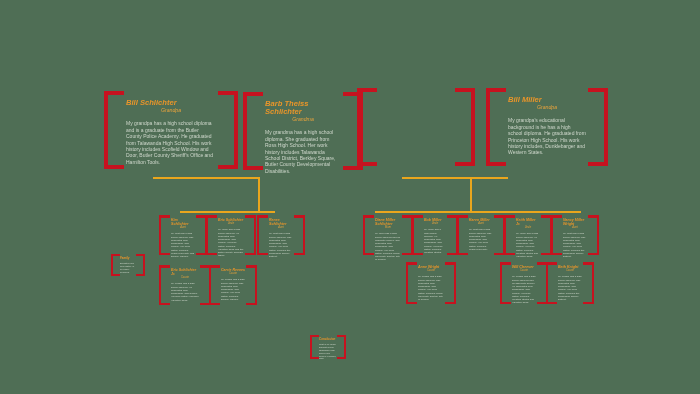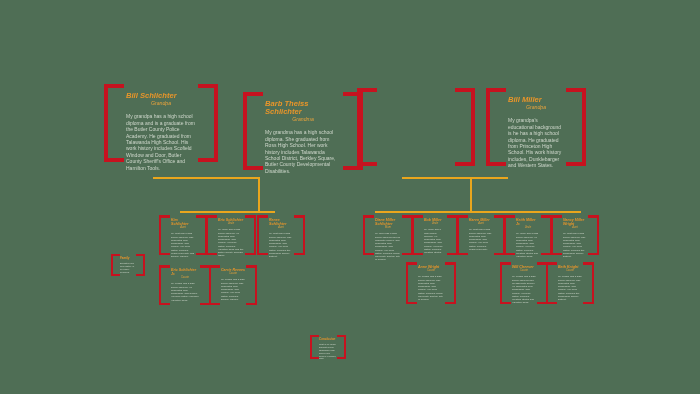--- a/index.html
+++ b/index.html
@@ -52,21 +52,21 @@
 <div id="canvas">
 
   <div class="ln h" style="left:153px;top:177px;width:106px;"></div>
   <div class="ln v" style="left:258px;top:177px;height:36px;"></div>
   <div class="ln h" style="left:180px;top:211px;width:95px;"></div>
 
   <div class="ln h" style="left:402px;top:177px;width:106px;"></div>
   <div class="ln v" style="left:470px;top:177px;height:36px;"></div>
   <div class="ln h" style="left:375px;top:211px;width:206px;"></div>
 
-  <div class="card big" style="left:104px;top:84px;width:114px;height:78px;">
+  <div class="card big" style="left:104px;top:91px;width:134px;height:78px;">
     <div class="bk l"></div>
     <div class="bk r"></div>
     <div class="inner">
       <div class="ttl">Bill Schlichter</div>
       <div class="sub">Grandpa</div>
       <div class="body">My grandpa has a high school diploma and is a graduate from the Butler County Police Academy. He graduated from Talawanda High School. His work history includes Scofield Window and Door, Butler County Sheriff's Office and Hamilton Tools.</div>
     </div>
   </div>
 
   <div class="card big" style="left:243px;top:92px;width:120px;height:78px;">
@@ -77,21 +77,21 @@
       <div class="sub">Grandma</div>
       <div class="body">My grandma has a high school diploma. She graduated from Ross High School. Her work history includes Talawanda School District, Berkley Square, Butler County Developmental Disabilities.</div>
     </div>
   </div>
 
   <div class="card big" style="left:357px;top:88px;width:118px;height:78px;">
     <div class="bk l"></div>
     <div class="bk r"></div>
   </div>
 
-  <div class="card big" style="left:486px;top:88px;width:100px;height:78px;">
+  <div class="card big" style="left:486px;top:88px;width:122px;height:78px;">
     <div class="bk l"></div>
     <div class="bk r"></div>
     <div class="inner">
       <div class="ttl">Bill Miller</div>
       <div class="sub">Grandpa</div>
       <div class="body">My grandpa's educational background is he has a high school diploma. He graduated from Princeton High School. His work history includes, Dunklebarger and Western States.</div>
     </div>
   </div>
 
   <div class="card mid" style="left:159px;top:215px;width:48px;height:40px;">

